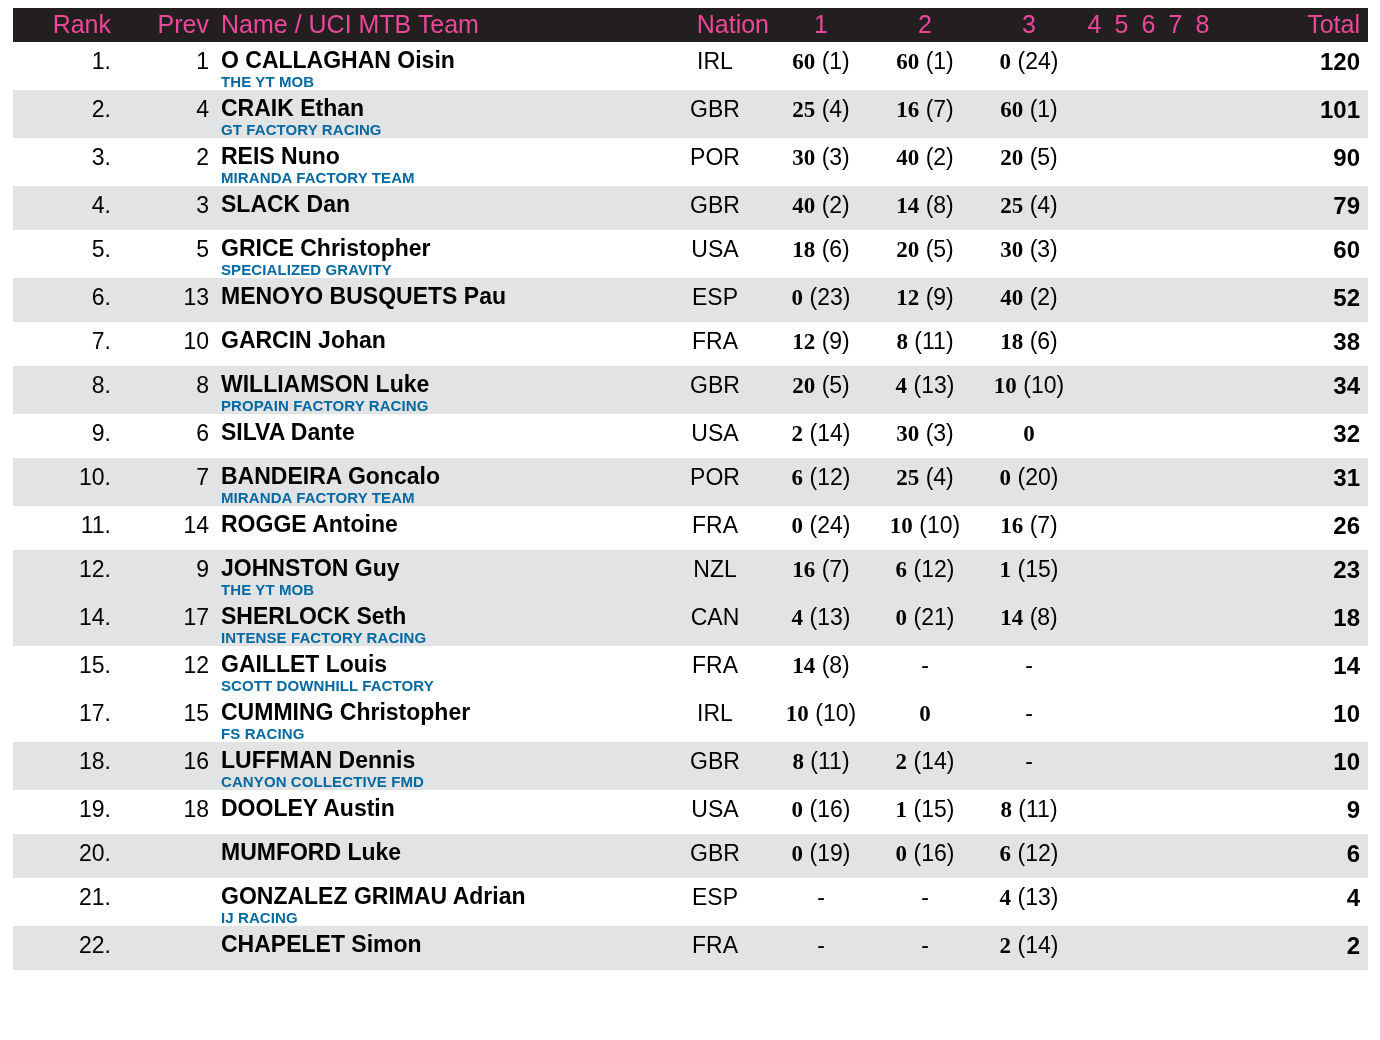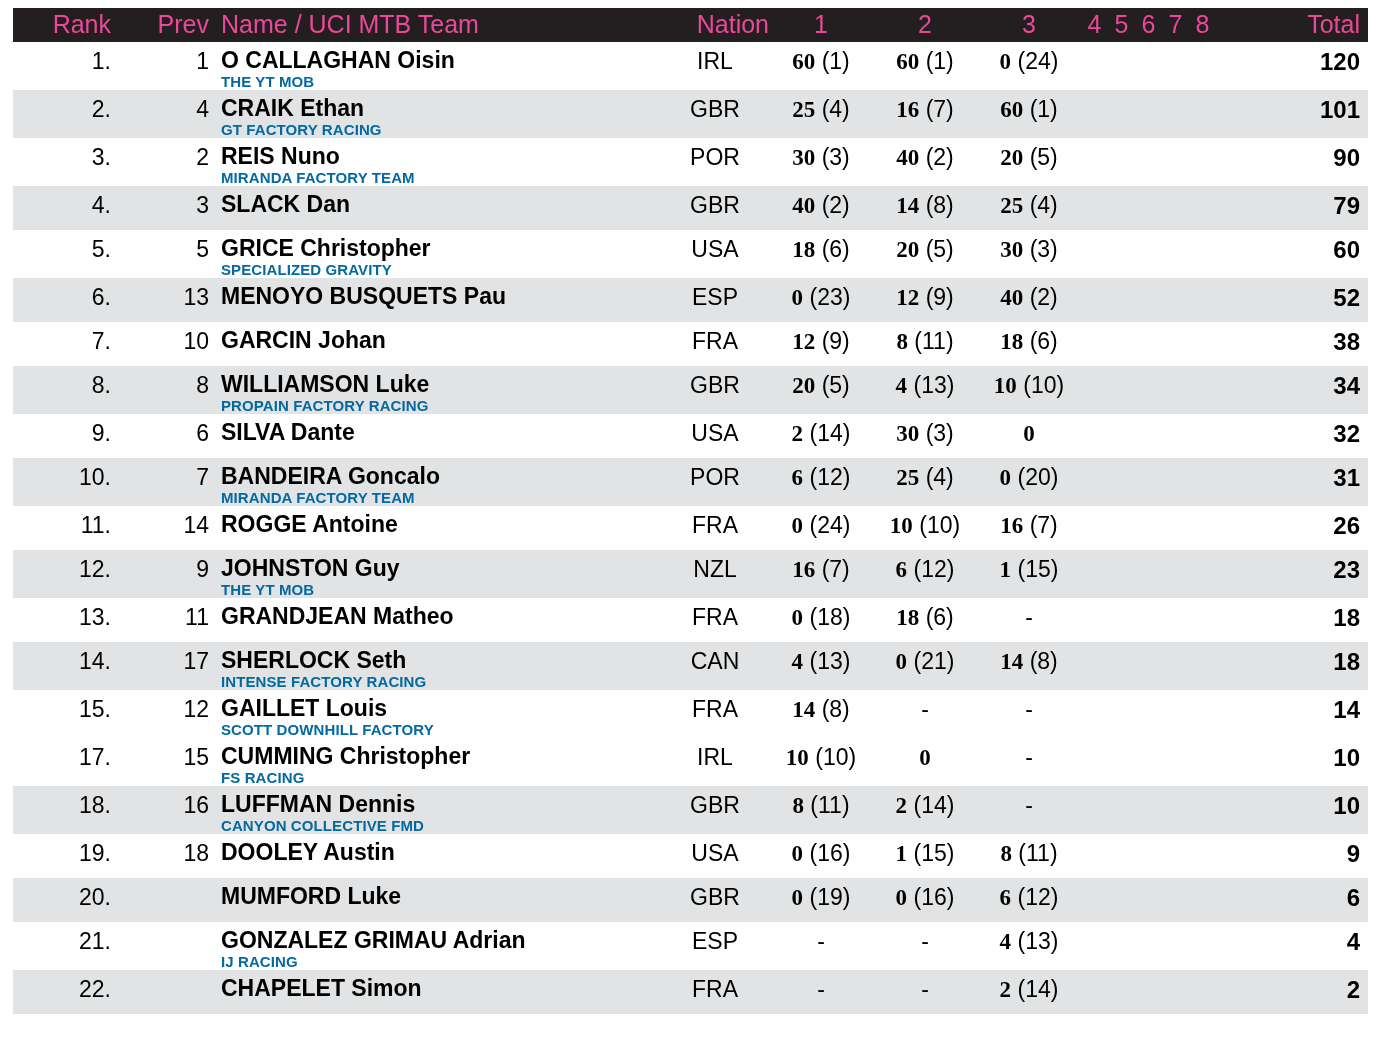--- a/index.html
+++ b/index.html
@@ -374,37 +374,20 @@
           <td class="td-round cell-pad"><span class="pts">16</span> <span class="pos">(7)</span></td>
           <td class="td-round cell-pad"><span class="pts">6</span> <span class="pos">(12)</span></td>
           <td class="td-round cell-pad"><span class="pts">1</span> <span class="pos">(15)</span></td>
           <td class="td-narrow"></td>
           <td class="td-narrow"></td>
           <td class="td-narrow"></td>
           <td class="td-narrow"></td>
           <td class="td-narrow"></td>
           <td class="td-total cell-pad">23</td>
         </tr>
-        <tr class="rider-row odd">
-          <td class="td-rank cell-pad">13.</td>
-          <td class="td-prev cell-pad">11</td>
-          <td class="td-name cell-pad">
-            <div class="rider-name">GRANDJEAN Matheo</div>
-          </td>
-          <td class="td-nation cell-pad">FRA</td>
-          <td class="td-round cell-pad"><span class="pts">0</span> <span class="pos">(18)</span></td>
-          <td class="td-round cell-pad"><span class="pts">18</span> <span class="pos">(6)</span></td>
-          <td class="td-round cell-pad"><span class="dash">-</span></td>
-          <td class="td-narrow"></td>
-          <td class="td-narrow"></td>
-          <td class="td-narrow"></td>
-          <td class="td-narrow"></td>
-          <td class="td-narrow"></td>
-          <td class="td-total cell-pad">18</td>
-        </tr>
         <tr class="rider-row even">
           <td class="td-rank cell-pad">14.</td>
           <td class="td-prev cell-pad">17</td>
           <td class="td-name cell-pad">
             <div class="rider-name">SHERLOCK Seth</div>
             <div class="rider-team">INTENSE FACTORY RACING</div>
           </td>
           <td class="td-nation cell-pad">CAN</td>
           <td class="td-round cell-pad"><span class="pts">4</span> <span class="pos">(13)</span></td>
           <td class="td-round cell-pad"><span class="pts">0</span> <span class="pos">(21)</span></td>

